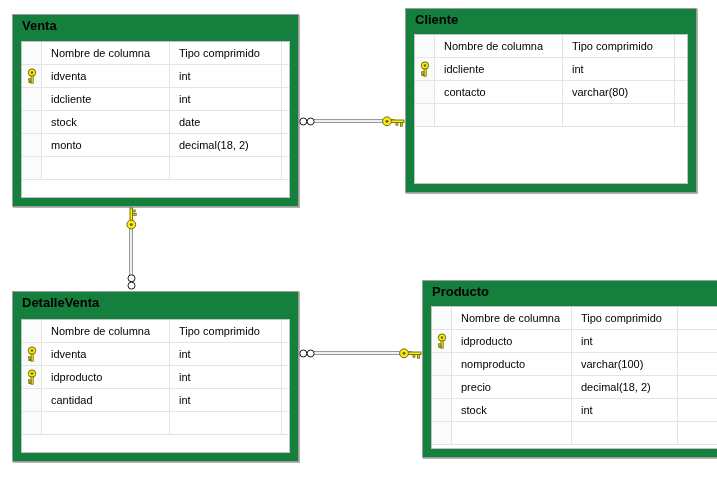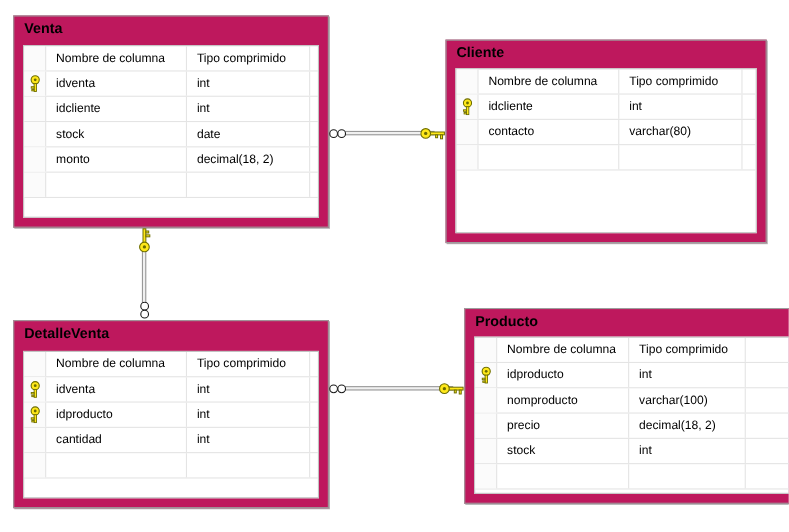--- a/index.html
+++ b/index.html
@@ -9,21 +9,21 @@
     font-family: "Liberation Sans", sans-serif;
     position: relative;
     overflow: hidden;
     color: #000;
   }
   .canvas { position: absolute; inset: 0; }
 
   
   .twin {
     position: absolute;
-    background: #be185d;
+    background: #15803d;
     border: 1px solid #9d9d9d;
     box-shadow: 1px 1px 0 rgba(0,0,0,0.30);
     box-sizing: border-box;
   }
   .twin .title {
     position: absolute;
     top: 3px; left: 9px;
     font-size: 13px;
     font-weight: bold;
     white-space: nowrap;
@@ -133,21 +133,21 @@
       </div>
       <div class="grow">
         <div class="cell c-rowhdr"></div>
         <div class="cell c-name"></div>
         <div class="cell c-type"></div>
         <div class="cell c-rest"></div>
       </div>
     </div>
   </div>
 
-  <div class="twin" style="left:405px; top:8px; width:292px; height:185px;margin-top:28px;">
+  <div class="twin" style="left:405px; top:8px; width:292px; height:185px;">
     <div class="title">Cliente</div>
     <div class="grid" style="top:25px;">
       <div class="grow">
         <div class="cell c-rowhdr"></div>
         <div class="cell c-name">Nombre de columna</div>
         <div class="cell c-type">Tipo comprimido</div>
         <div class="cell c-rest"></div>
       </div>
       <div class="grow">
         <div class="cell c-rowhdr">

